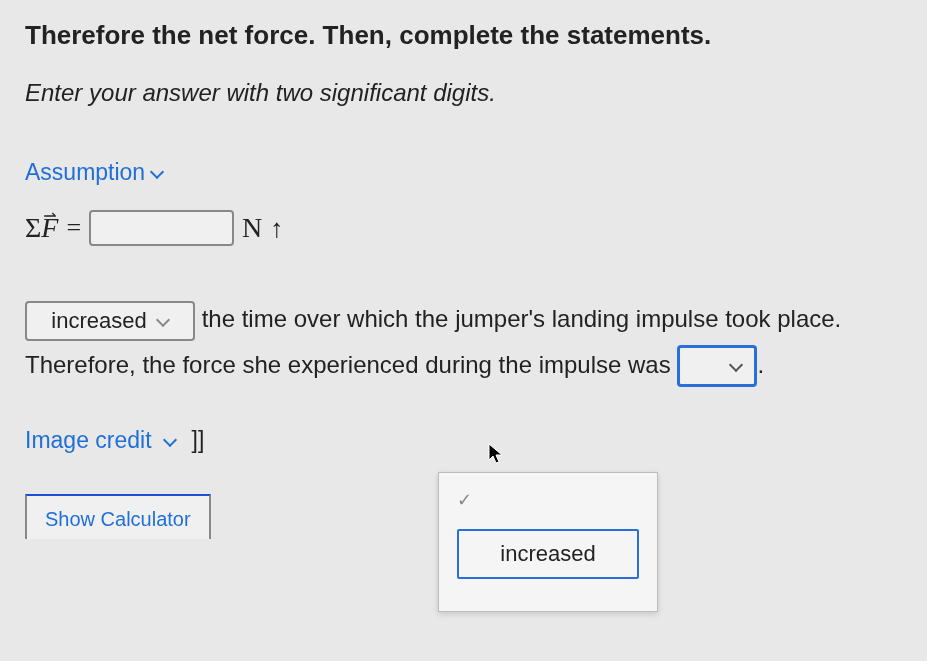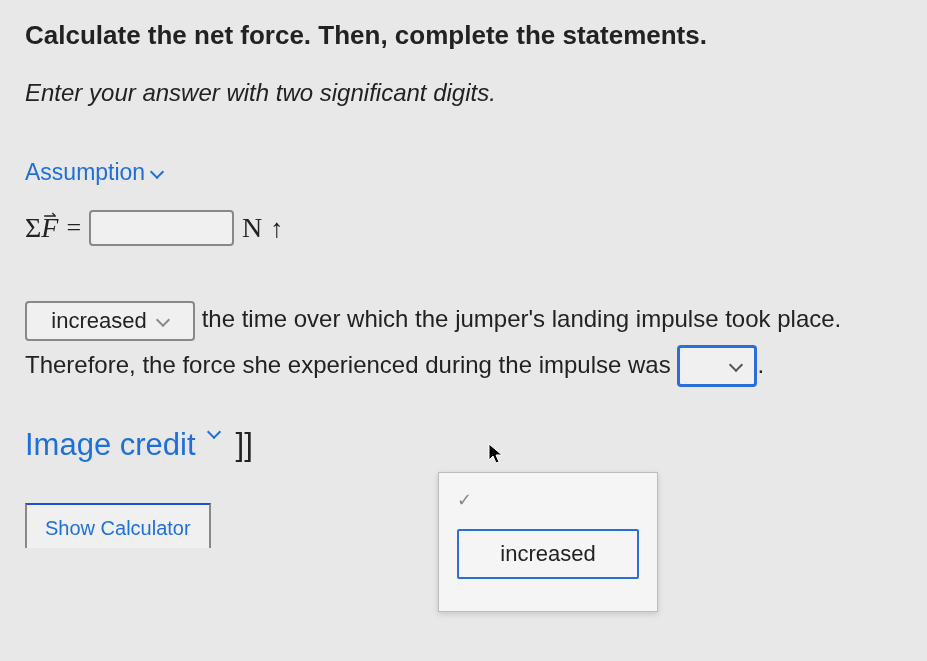--- a/index.html
+++ b/index.html
@@ -131,23 +131,23 @@
     }
     .chevron-select {
       color: #888;
       font-size: 14px;
     }
     .chevron-select-blue {
       color: #555;
     }
     .image-credit {
       color: #1f6fd8;
-      font-size: 31px;
+      font-size: 23px;
       display: inline-flex;
-      align-items: flex-start;
+      align-items: center;
       gap: 12px;
       margin-bottom: 40px;
       cursor: pointer;
     }
     .bracket-extra {
       color: #222;
       margin-left: 4px;
     }
     .calculator-btn {
       border: 2px solid #888;
@@ -194,21 +194,21 @@
       color: #000;
       pointer-events: none;
       z-index: 10;
     }
   </style>
 </head>
 <body>
 
 
 
-<div class="heading">Calculate the net force. Then, complete the statements.</div>
+<div class="heading">Therefore the net force. Then, complete the statements.</div>
 
 <div class="instruction">Enter your answer with two significant digits.</div>
 
 <div class="assumption-link">
   <span>Assumption</span>
   <span class="chevron-down"></span>
 </div>
 
 <div class="equation-row">
   <span class="sigma-f">

